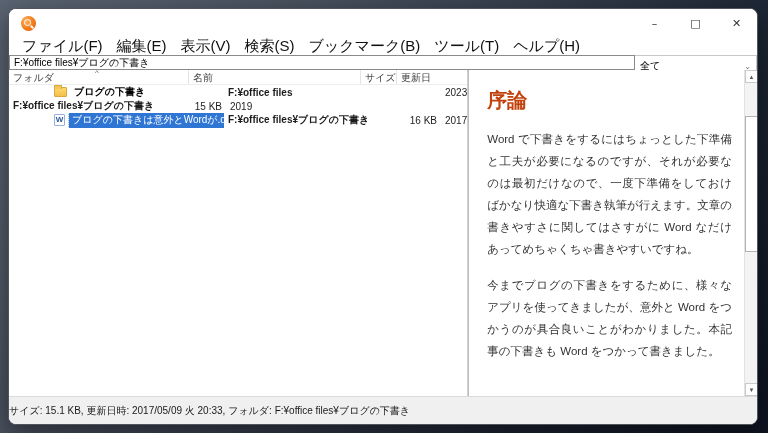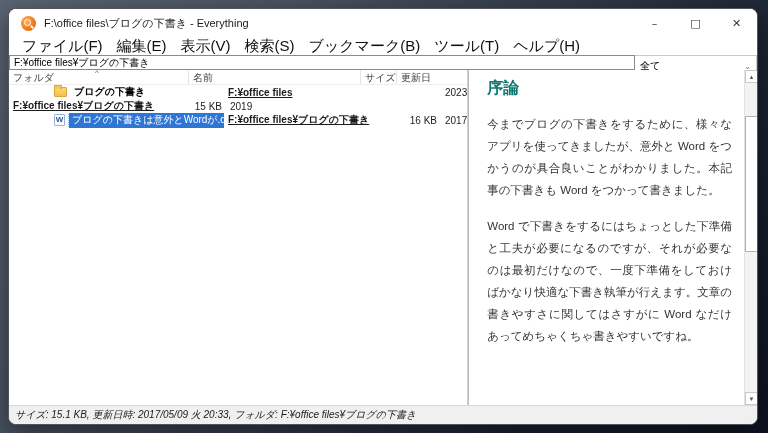--- a/index.html
+++ b/index.html
@@ -45,57 +45,56 @@
   .cols-header .col { padding:1px 4px; border-right:1px solid #e4e4e4; overflow:hidden; white-space:nowrap; }
   .col-name { flex:0 0 172px; }
   .col-folder { flex:0 0 180px; }
   .col-size { flex:0 0 36px; text-align:left; }
   .col-mod { flex:1 1 auto; border-right:none !important; }
   .sort-ind { position:absolute; left:86px; top:-2px; font-size:8px; color:#666; }
   .rows { flex:1 1 auto; overflow:hidden; }
   .row { height:14px; display:flex; align-items:center; font-size:10px; color:#000; white-space:nowrap; }
   .cell { overflow:hidden; white-space:nowrap; }
   .cell-name { flex:0 0 172px; display:flex; align-items:center; padding-left:2px;margin-left:43px; }
-  .cell-folder { flex:0 0 180px; padding-left:4px; font-weight:bold; color:#1c1c1c;text-decoration:underline; }
+  .cell-folder { flex:0 0 180px; padding-left:4px; font-weight:bold; color:#1c1c1c; }
   .cell-size { flex:0 0 36px; text-align:right; padding-right:3px; color:#1c1c1c; }
   .cell-mod { flex:1 1 auto; padding-left:5px; color:#1c1c1c; }
   .row .name-text { padding:0 3px 1px 3px; }
   .row.selected .name-text { background:#2e75d4; color:#fff; outline:1px dotted #9dbef0; }
   .bold { font-weight:bold; }
   
   .icon-folder { width:13px; height:10px; background:linear-gradient(#ffd96d,#f2bf4a);
     border:1px solid #d9a73c; border-radius:1px; position:relative; margin-right:4px; flex:0 0 auto; }
   .icon-folder::before { content:""; position:absolute; left:-1px; top:-3px; width:6px; height:3px;
     background:#f2c75a; border:1px solid #d9a73c; border-bottom:none; border-radius:1px 1px 0 0; }
   .icon-word { width:11px; height:12px; background:#fff; border:1px solid #9ab0d8; border-radius:1px;
     position:relative; margin-right:4px; flex:0 0 auto; display:flex; align-items:center; justify-content:center; }
   .icon-word::before { content:"W"; font-size:8px; font-weight:bold; color:#2b579a; line-height:1; }
   
   .preview { flex:1 1 auto; background:#fff; display:flex; min-width:0; border-left:1px solid #bdbdbd; }
   .preview-doc { flex:1 1 auto; padding:0 12px 0 18px; overflow:hidden; color:#2f2f2f; }
-  .pv-h1 { margin-top:8px; font-size:16px; font-weight:bold; color:#0f766e; }
+  .pv-h1 { margin-top:17px; font-size:20px; font-weight:bold; color:#c2410c; }
   .pv-p { margin-top:14px; font-size:11.5px; line-height:22px; text-align:justify; color:#333; }
   .pv-scroll { flex:0 0 13px; background:#f3f3f3; border-left:1px solid #e2e2e2; position:relative; }
   .sc-btn { position:absolute; left:0; width:13px; height:13px; background:#fdfdfd; border:1px solid #c9c9c9;
     display:flex; align-items:center; justify-content:center; font-size:6px; color:#555; }
   .sc-up { top:0; }
   .sc-down { bottom:0; }
   .sc-thumb { position:absolute; left:0; top:46px; width:13px; height:136px; background:#fefefe; border:1px solid #b2b2b2; }
   
-  .statusbar { height:19px; flex:0 0 auto; background:#f0f0f0; border-top:1px solid #d9d9d9;
-    display:flex; align-items:center; font-size:10px; color:#1a1a1a; padding-left:6px; white-space:nowrap; overflow:hidden;font-style:italic; }
+  .statusbar { height:28px; flex:0 0 auto; background:#f0f0f0; border-top:1px solid #d9d9d9;
+    display:flex; align-items:center; font-size:10px; color:#1a1a1a; white-space:nowrap; overflow:hidden; }
 </style>
 </head>
 <body>
 
 <div class="window">
 
   <div class="titlebar">
     <span class="app-icon"></span>
-    <span class="title-text">F:\office files\ブログの下書き - Everything</span>
     <div class="win-controls">
       <div class="win-btn">–</div>
       <div class="win-btn">□</div>
       <div class="win-btn">✕</div>
     </div>
   </div>
 
   <div class="menubar">
     <span class="menu-item">ファイル(F)</span>
     <span class="menu-item">編集(E)</span>
@@ -151,22 +150,22 @@
           <div class="cell cell-size">16 KB</div>
           <div class="cell cell-mod">2017</div>
         </div>
 
       </div>
     </div>
 
     <div class="preview">
       <div class="preview-doc">
         <div class="pv-h1">序論</div>
+        <p class="pv-p">Word で下書きをするにはちょっとした下準備と工夫が必要になるのですが、それが必要なのは最初だけなので、一度下準備をしておけばかなり快適な下書き執筆が行えます。文章の書きやすさに関してはさすがに Word なだけあってめちゃくちゃ書きやすいですね。</p>
         <p class="pv-p">今までブログの下書きをするために、様々なアプリを使ってきましたが、意外と Word をつかうのが具合良いことがわかりました。本記事の下書きも Word をつかって書きました。</p>
-        <p class="pv-p">Word で下書きをするにはちょっとした下準備と工夫が必要になるのですが、それが必要なのは最初だけなので、一度下準備をしておけばかなり快適な下書き執筆が行えます。文章の書きやすさに関してはさすがに Word なだけあってめちゃくちゃ書きやすいですね。</p>
 
       </div>
       <div class="pv-scroll">
         <div class="sc-btn sc-up">▲</div>
         <div class="sc-thumb"></div>
         <div class="sc-btn sc-down">▼</div>
       </div>
     </div>
 
   </div>

